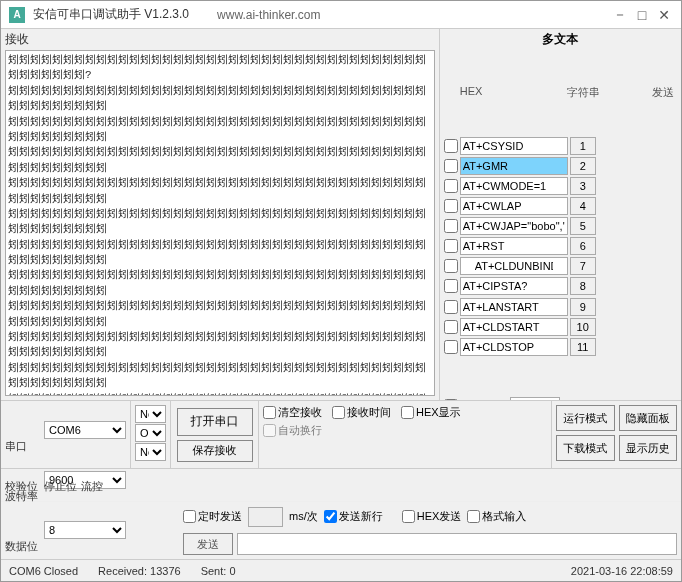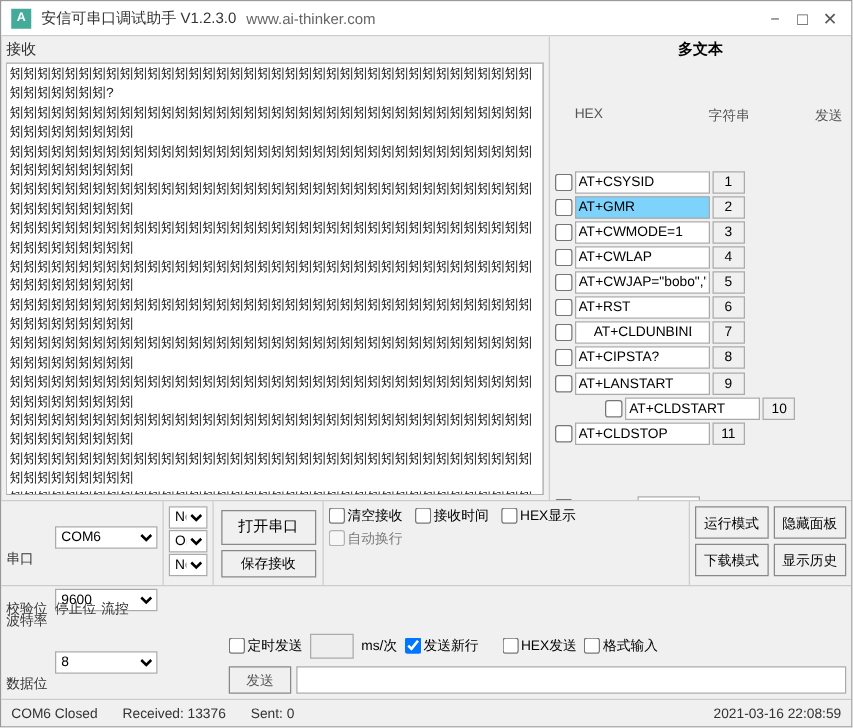--- a/index.html
+++ b/index.html
@@ -150,21 +150,21 @@
   </style>
 </head>
 <body>
 
 <div style="width:682px; height:582px; display:flex; flex-direction:column; background:#f0f0f0; border:1px solid #999; overflow:hidden;">
 
   <div class="title-bar">
     <div class="title-bar-left">
       <span class="title-bar-icon">A</span>
       <span>安信可串口调试助手 V1.2.3.0</span>
-      <span style="color:#666;">www.ai-thinker.com</span>
+      <span style="color:#666;margin-left:20px;">www.ai-thinker.com</span>
     </div>
     <div class="title-bar-controls">
       <button class="title-btn">－</button>
       <button class="title-btn">□</button>
       <button class="title-btn close">✕</button>
     </div>
   </div>
 
   <div style="display:flex; flex:1; overflow:hidden;">
 
@@ -245,21 +245,21 @@
           <div class="macro-row" style="display: flex; align-items: center; margin-bottom: 3px; gap: 2px;">
             <input type="checkbox" style="width: 14px; height: 14px; flex-shrink: 0;">
             <input type="text" value="AT+CIPSTA?" style="width: 108px; height: 18px; border: 1px solid rgb(170, 170, 170); font-size: 11px; padding: 0px 2px; background: white;">
             <button style="width: 26px; height: 18px; border: 1px solid rgb(170, 170, 170); background: rgb(240, 240, 240); font-size: 11px; cursor: pointer; text-align: center;">8</button>
           </div>
           <div class="macro-row" style="display: flex; align-items: center; margin-bottom: 2px; gap: 2px;">
             <input type="checkbox" style="width: 14px; height: 14px; flex-shrink: 0;">
             <input type="text" value="AT+LANSTART" style="width: 108px; height: 18px; border: 1px solid rgb(170, 170, 170); font-size: 11px; padding: 0px 2px; background: white;">
             <button style="width: 26px; height: 18px; border: 1px solid rgb(170, 170, 170); background: rgb(240, 240, 240); font-size: 11px; cursor: pointer; text-align: center;">9</button>
           </div>
-          <div class="macro-row" style="display: flex; align-items: center; margin-bottom: 2px; gap: 2px; justify-content: center;">
+          <div class="macro-row" style="display: flex; align-items: center; margin-bottom: 2px; gap: 2px;">
             <input type="checkbox" style="width: 14px; height: 14px; flex-shrink: 0;">
             <input type="text" value="AT+CLDSTART" style="width: 108px; height: 18px; border: 1px solid rgb(170, 170, 170); font-size: 11px; padding: 0px 2px; background: white;">
             <button style="width: 26px; height: 18px; border: 1px solid rgb(170, 170, 170); background: rgb(240, 240, 240); font-size: 11px; cursor: pointer; text-align: center;">10</button>
           </div>
           <div class="macro-row" style="display: flex; align-items: center; margin-bottom: 2px; gap: 2px;">
             <input type="checkbox" style="width: 14px; height: 14px; flex-shrink: 0;">
             <input type="text" value="AT+CLDSTOP" style="width: 108px; height: 18px; border: 1px solid rgb(170, 170, 170); font-size: 11px; padding: 0px 2px; background: white;">
             <button style="width: 26px; height: 18px; border: 1px solid rgb(170, 170, 170); background: rgb(240, 240, 240); font-size: 11px; cursor: pointer; text-align: center;">11</button>
           </div>
         </div>

